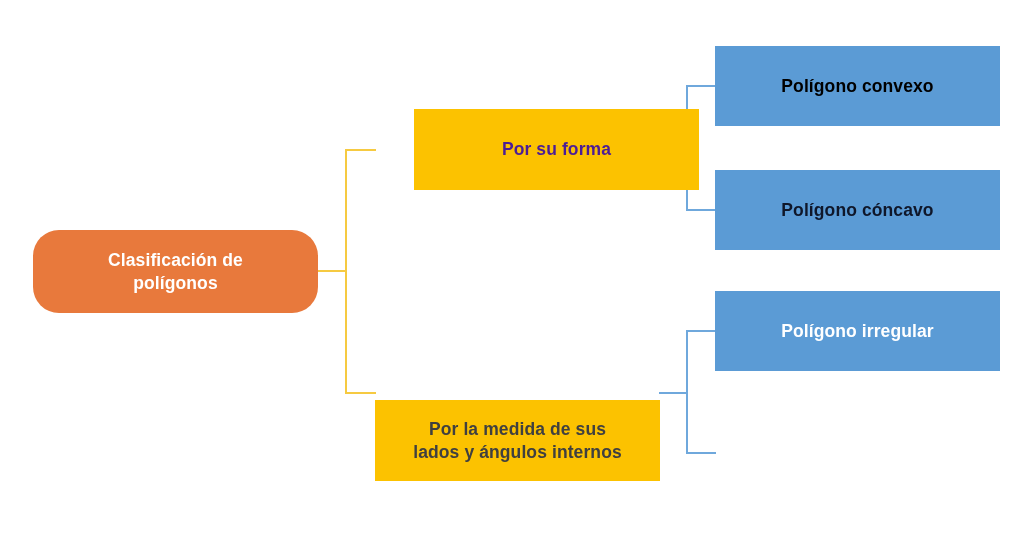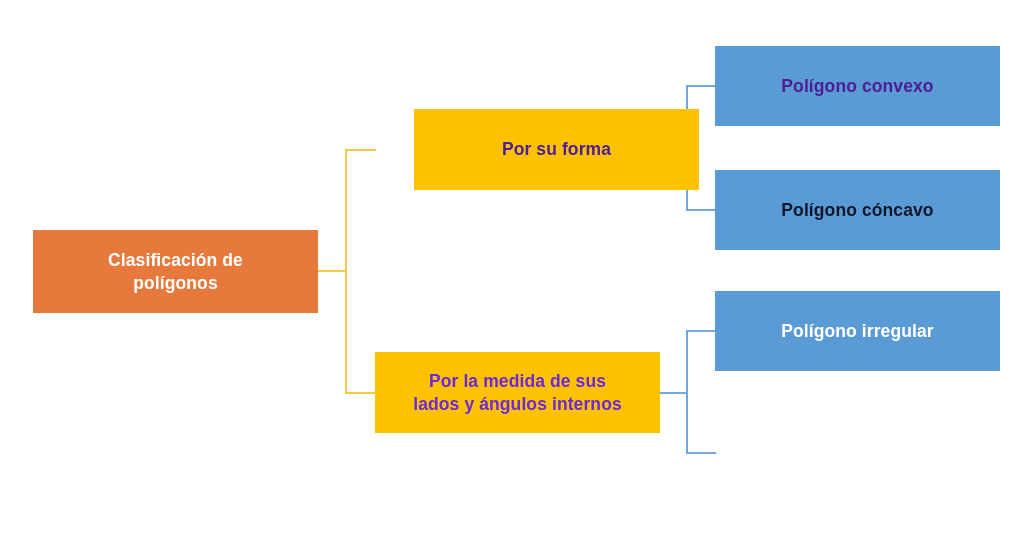--- a/index.html
+++ b/index.html
@@ -116,35 +116,35 @@
   <div class="conn conn-h conn-blue b-stub-1" style="background: rgb(111, 168, 220);"></div>
   <div class="conn conn-v conn-blue b-spine-1" style="background: rgb(111, 168, 220);"></div>
   <div class="conn conn-h conn-blue b-branch-1" style="background: rgb(111, 168, 220);"></div>
   <div class="conn conn-h conn-blue b-branch-2" style="background: rgb(111, 168, 220);"></div>
 
   <div class="conn conn-h conn-blue b-stub-2" style="background: rgb(111, 168, 220);"></div>
   <div class="conn conn-v conn-blue b-spine-2" style="background: rgb(111, 168, 220);"></div>
   <div class="conn conn-h conn-blue b-branch-3" style="background: rgb(111, 168, 220);"></div>
   <div class="conn conn-h conn-blue b-branch-4" style="background: rgb(111, 168, 220);"></div>
 
-  <div class="node node-root" style="background: rgb(232, 121, 60); color: rgb(255, 255, 255);">
+  <div class="node node-root" style="background: rgb(232, 121, 60); color: rgb(255, 255, 255); border-radius: 26px;">
     <span class="node-label">Clasificación de
 polígonos</span>
   </div>
 
   <div class="node node-cat node-cat-1" style="background: rgb(252, 194, 0); color: #4c1d95; margin-left: 39px;">
     <span class="node-label">Por su forma</span>
   </div>
 
-  <div class="node node-cat node-cat-2" style="background: rgb(252, 194, 0); color: #6d28d9;">
+  <div class="node node-cat node-cat-2" style="background: rgb(252, 194, 0); color: #404040; margin-top: 48px;">
     <span class="node-label">Por la medida de sus
 lados y ángulos internos</span>
   </div>
 
-  <div class="node node-leaf node-leaf-1" style="background: rgb(91, 155, 213); color: #4c1d95;">
+  <div class="node node-leaf node-leaf-1" style="background: rgb(91, 155, 213); color: #000000;">
     <span class="node-label">Polígono convexo</span>
   </div>
 
   <div class="node node-leaf node-leaf-2" style="background: rgb(91, 155, 213); color: #0f172a;">
     <span class="node-label">Polígono cóncavo</span>
   </div>
 
   <div class="node node-leaf node-leaf-3" style="background: rgb(91, 155, 213); color: rgb(255, 255, 255);">
     <span class="node-label">Polígono irregular</span>
   </div>

